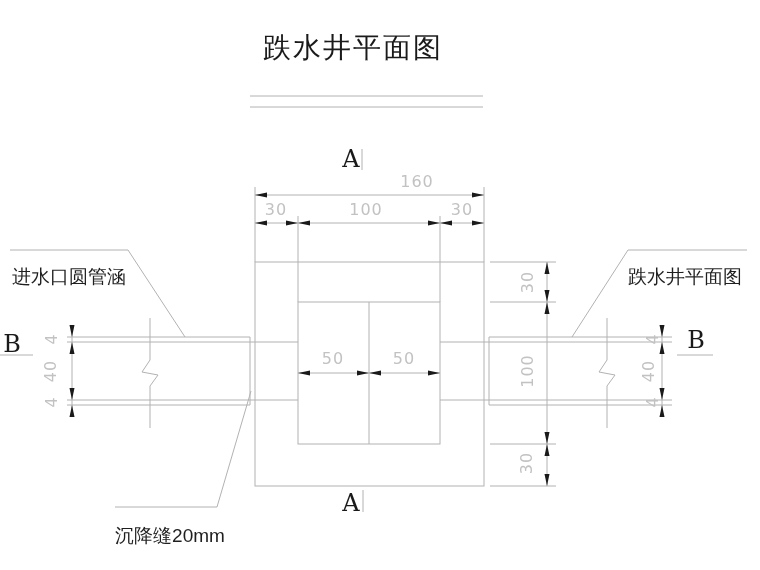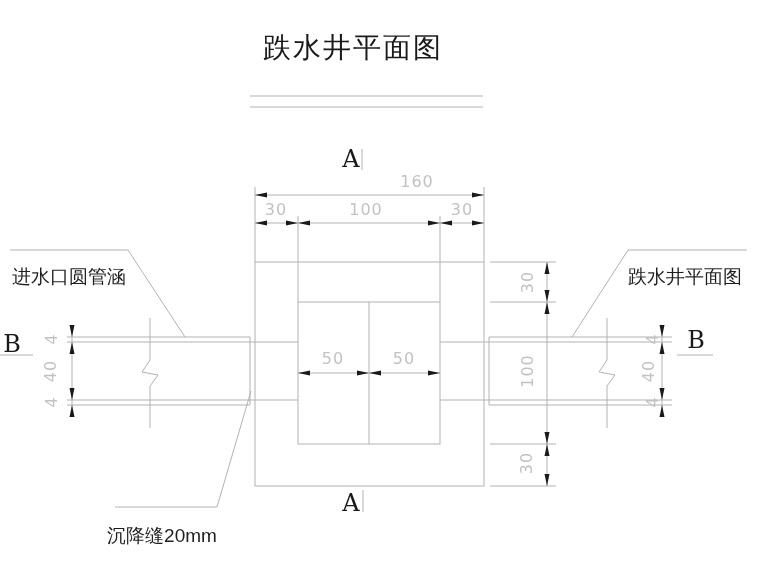--- a/index.html
+++ b/index.html
@@ -126,21 +126,21 @@
       <polygon points="662,342 659.5,354 664.5,354"></polygon>
       <polygon points="662,400 659.5,388 664.5,388"></polygon>
       <polygon points="662,405 659.5,417 664.5,417"></polygon>
     </g>
   </svg>
 
   <div class="txt title" style="left:353px;top:48px;">跌水井平面图</div>
 
   <div class="txt cjk" style="left:69px;top:232px;">进水口圆管涵</div>
   <div class="txt cjk" style="left:685px;top:232px;">跌水井平面图</div>
-  <div class="txt cjk" style="left:162px;top:491px;">沉降缝20mm</div>
+  <div class="txt cjk" style="left:170px;top:491px;">沉降缝20mm</div>
 
   <div class="txt marker" style="left:351px;top:159px;">A</div>
   <div class="txt marker" style="left:351px;top:503px;">A</div>
   <div class="txt marker" style="left:12px;top:344px;">B</div>
   <div class="txt marker" style="left:696px;top:340px;">B</div>
 
   <div class="txt dim" style="left:369px;top:182px;margin-left:48px;">160</div>
   <div class="txt dim" style="left:276px;top:210px;">30</div>
   <div class="txt dim" style="left:366px;top:210px;">100</div>
   <div class="txt dim" style="left:462px;top:210px;">30</div>

